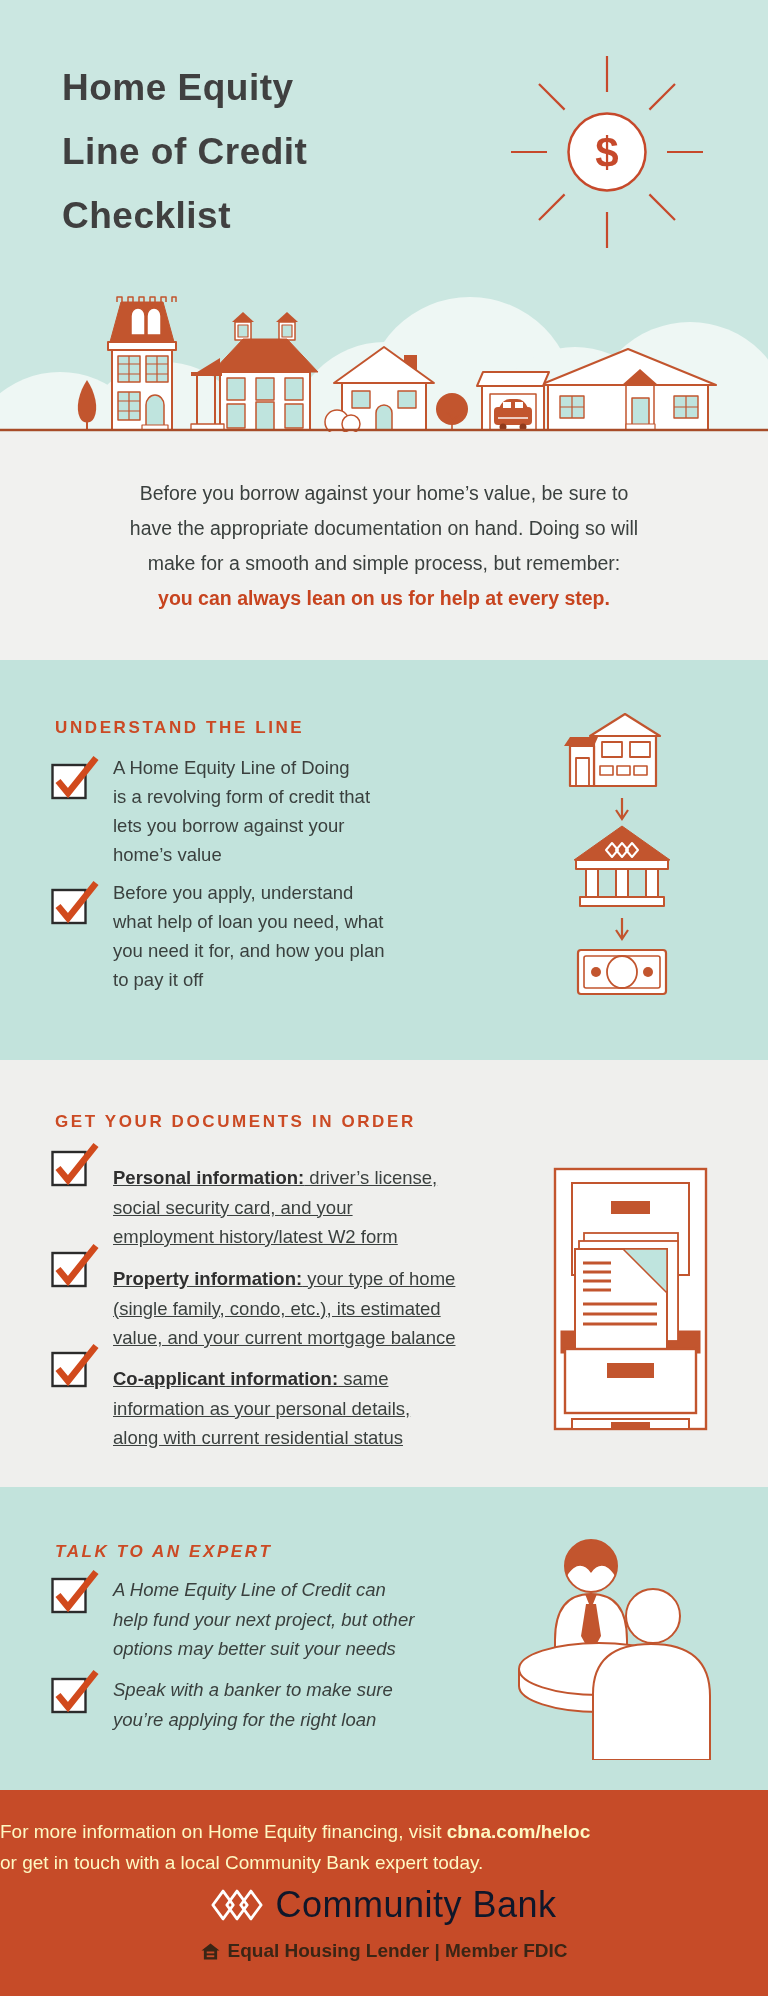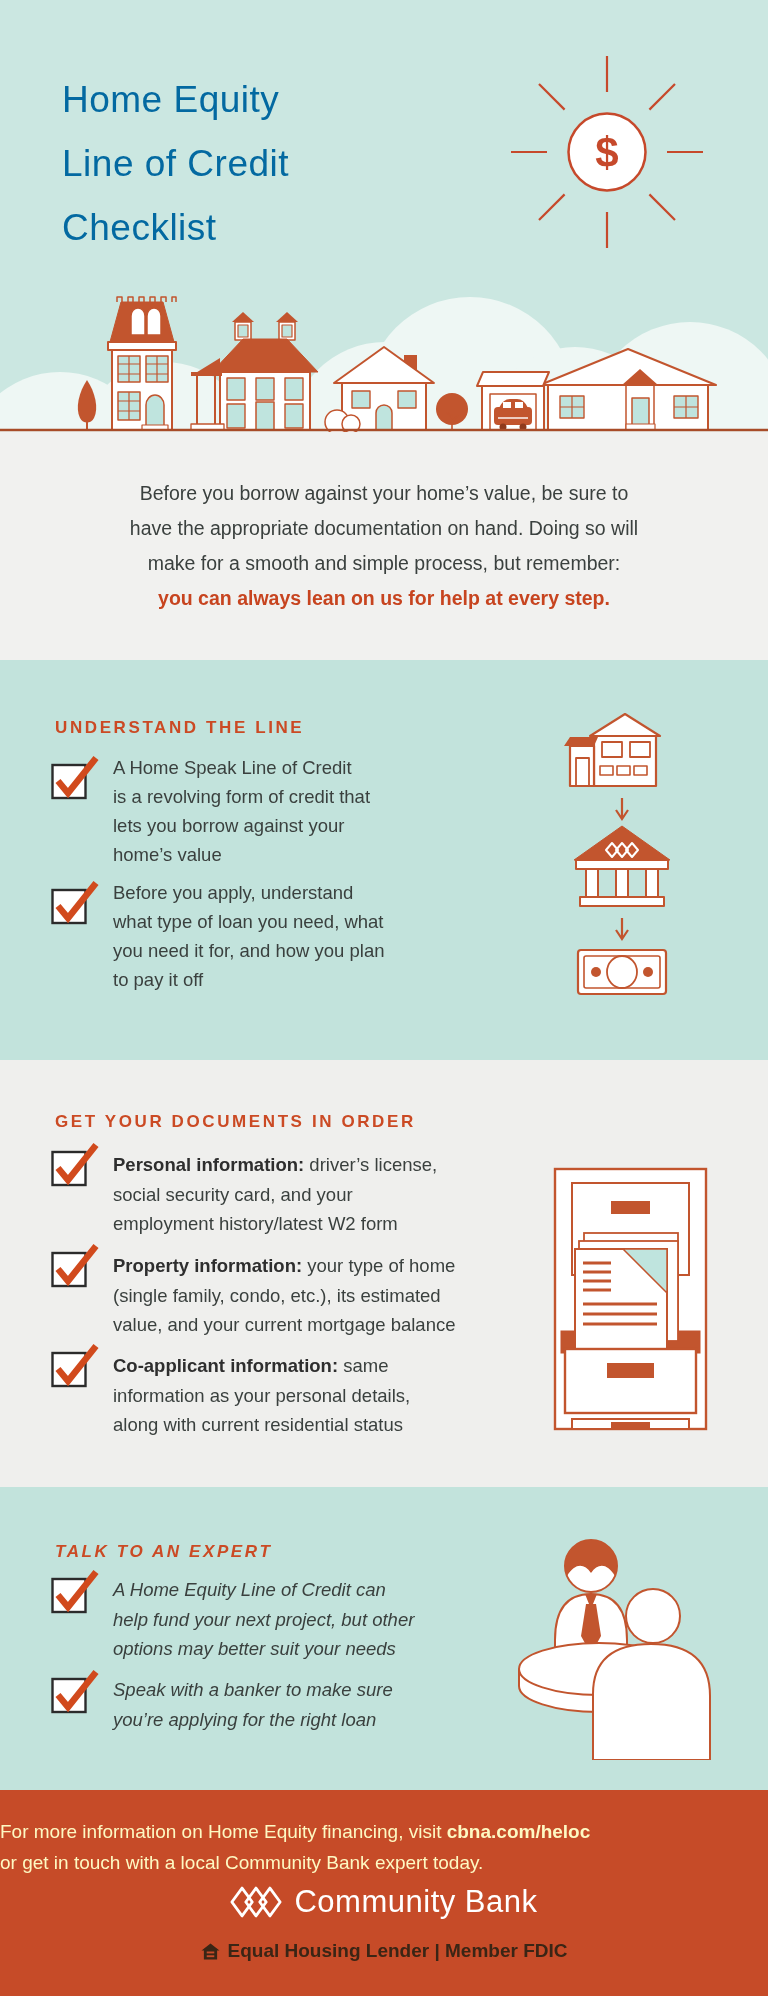--- a/index.html
+++ b/index.html
@@ -12,46 +12,46 @@
   .hero{left:0;top:0;width:768px;height:432px;background:#cbe7e1;}
   .intro{left:0;top:432px;width:645px;height:228px;background:#f1f1ef;}
   .sec-teal{background:#c2e3dc;}
   .sec-gray{background:#efefed;}
   .s1{left:0;top:660px;width:768px;height:515px;}
   .s2{left:0;top:1060px;width:768px;height:427px;}
   .s3{left:0;top:1487px;width:768px;height:303px;font-style:italic;}
   .footer{left:0;top:1790px;width:768px;height:206px;background:#c64b28;}
 
   
-  .title{left:62px;top:68px;color:#0369a1;font-size:37px;font-weight:400;line-height:64px;letter-spacing:.5px;}
+  .title{left:62px;top:56px;color:#404040;font-size:37px;font-weight:700;line-height:64px;letter-spacing:.5px;}
   .sun{left:507px;top:52px;}
 
   
   .intro-text{left:0;top:44px;width:768px;text-align:center;color:#3a403e;
               font-size:19.5px;line-height:35px;}
   .intro-text .hl{color:#c7441f;font-weight:700;}
 
   
   .sec-head{position:absolute;left:55px;color:#cb4a24;font-size:17px;font-weight:700;
             letter-spacing:2.6px;white-space:nowrap;}
   .item{position:absolute;left:50px;display:flex;align-items:flex-start;}
   .item svg.cb{flex:0 0 50px;width:50px;height:46px;}
   .itxt{margin-left:13px;color:#3a403e;font-size:18.5px;line-height:29px;}
   .s2 .itxt,.s3 .itxt{line-height:29.5px;}
   .ln{white-space:nowrap;}
   .ln b{color:#2e2e2e;}
   .s1 .itxt{margin-top:-2px;}
-  .s2 .itxt{margin-top:8px;}
+  .s2 .itxt{margin-top:21px;text-decoration:underline;}
   .s3 .itxt{margin-top:6px;}
 
   
   .f-text{left:0;top:26px;width:768px;color:#fef9c3;font-size:19px;line-height:31px;}
   .f-text b{font-weight:700;}
   .brand-row{left:0;top:94px;width:768px;display:flex;justify-content:center;align-items:center;gap:12px;}
-  .brand{color:#ffffff;font-size:31px;letter-spacing:.5px;}
+  .brand{color:#0f172a;font-size:36px;letter-spacing:.5px;}
   .legal-row{left:0;top:150px;width:768px;display:flex;justify-content:center;align-items:center;gap:8px;}
   .legal{color:#3a2515;font-size:19px;font-weight:700;}
   .link{cursor:pointer;}
 </style>
 </head>
 <body>
 
 <div class="page">
 
   <div class="abs hero">
@@ -193,35 +193,35 @@
 
   <div class="abs s1 sec-teal">
     <div class="sec-head" style="top:58px">UNDERSTAND THE LINE</div>
 
     <div class="item" style="top:95px">
       <svg class="cb" viewBox="0 0 50 46">
         <rect x="2.5" y="10" width="33" height="33" fill="#ffffff" stroke="#2b2b2b" stroke-width="2.4"></rect>
         <path d="M8,26 L18,38 L46,3" fill="none" stroke="#d14a1d" stroke-width="6.5"></path>
       </svg>
       <div class="itxt">
-        <div class="ln"><b></b><span>A Home Speak Line of Credit</span></div>
+        <div class="ln"><b></b><span>A Home Equity Line of Doing</span></div>
         <div class="ln">is a revolving form of credit that</div>
         <div class="ln">lets you borrow against your</div>
         <div class="ln">home’s value</div>
       </div>
     </div>
 
     <div class="item" style="top:220px">
       <svg class="cb" viewBox="0 0 50 46">
         <rect x="2.5" y="10" width="33" height="33" fill="#ffffff" stroke="#2b2b2b" stroke-width="2.4"></rect>
         <path d="M8,26 L18,38 L46,3" fill="none" stroke="#d14a1d" stroke-width="6.5"></path>
       </svg>
       <div class="itxt">
         <div class="ln"><b></b><span>Before you apply, understand</span></div>
-        <div class="ln">what type of loan you need, what</div>
+        <div class="ln">what help of loan you need, what</div>
         <div class="ln">you need it for, and how you plan</div>
         <div class="ln">to pay it off</div>
       </div>
     </div>
 
     <svg class="abs" style="left:560px;top:50px" width="124" height="290" viewBox="0 0 124 290">
       <g stroke-linejoin="round">
         <rect x="34" y="26" width="62" height="50" fill="#ffffff" stroke="#c2552e" stroke-width="2.2"></rect>
         <path d="M30,26 L65,4 L100,26 Z" fill="#ffffff" stroke="#c2552e" stroke-width="2.2"></path>
         <path d="M4,36 L10,27 H38 L34,36 Z" fill="#c2552e"></path>

